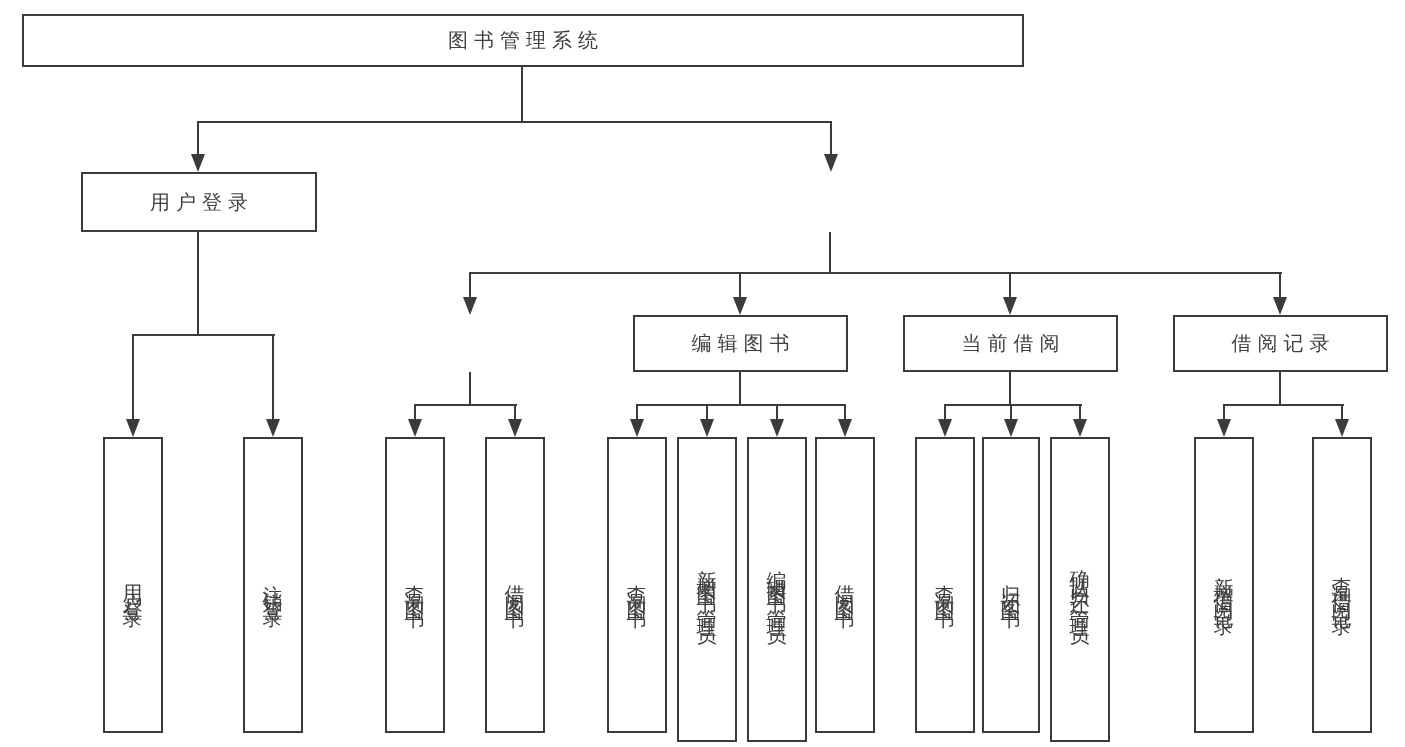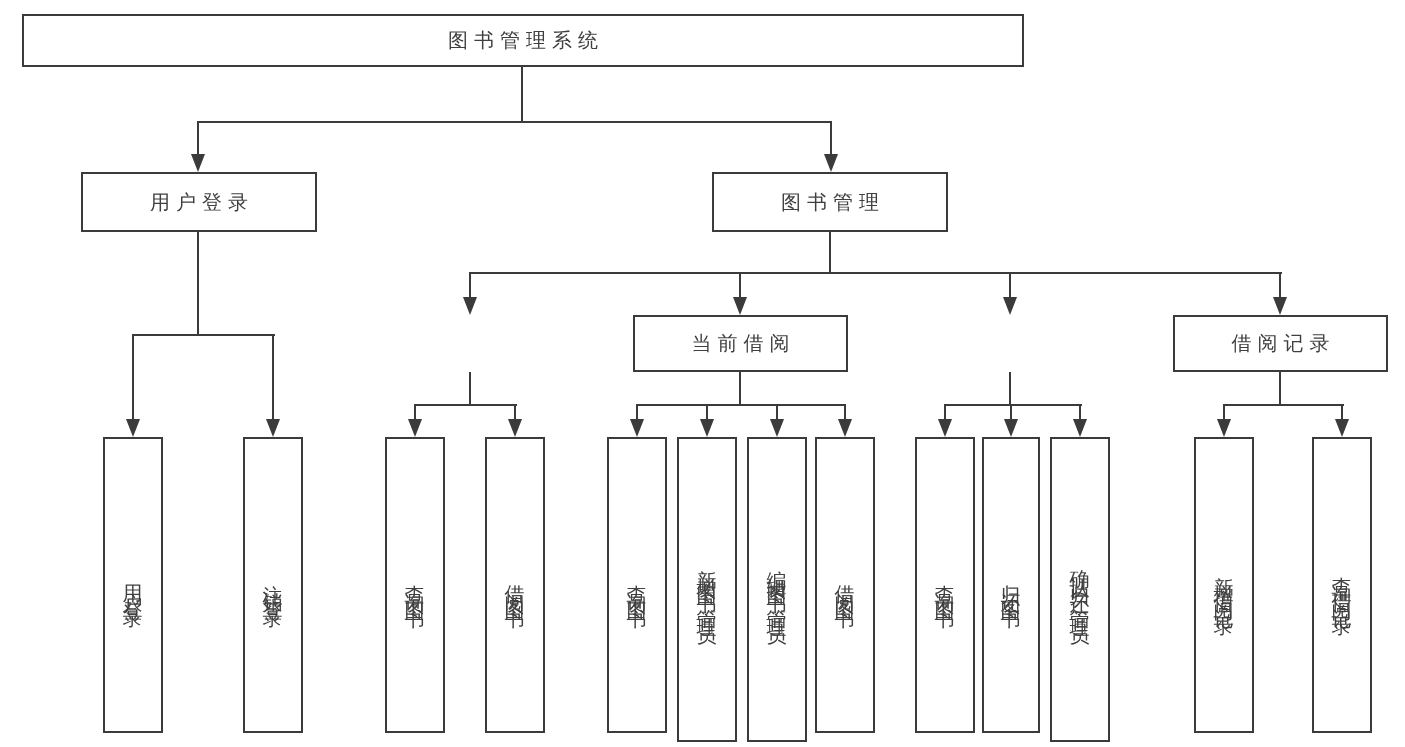--- a/index.html
+++ b/index.html
@@ -61,25 +61,25 @@
 </style>
 </head>
 <body>
 
 <div class="canvas">
 
   <div class="node h" style="left:22px; top:14px; width:1002px; height:53px;">图书管理系统</div>
 
   <div class="node h" style="left:81px; top:172px; width:236px; height:60px;">用户登录</div>
 
-  <div class="node h" style="left:712px; top:172px; width:236px; height:60px;">图书管理</div>
 
 
-  <div class="node h" style="left:633px; top:315px; width:215px; height:57px;">当前借阅</div>
+  <div class="node h" style="left:633px; top:315px; width:215px; height:57px;">编辑图书</div>
 
+  <div class="node h" style="left:903px; top:315px; width:215px; height:57px;">当前借阅</div>
 
   <div class="node h" style="left:1173px; top:315px; width:215px; height:57px;">借阅记录</div>
 
   <div class="node v" style="left:103px; top:437px; width:60px; height:296px;">用户登录</div>
   <div class="node v" style="left:243px; top:437px; width:60px; height:296px;">注销登录</div>
 
   <div class="node v" style="left:385px; top:437px; width:60px; height:296px;">查询图书</div>
   <div class="node v" style="left:485px; top:437px; width:60px; height:296px;">借阅图书</div>
 
   <div class="node v" style="left:607px; top:437px; width:60px; height:296px;">查询图书</div>

